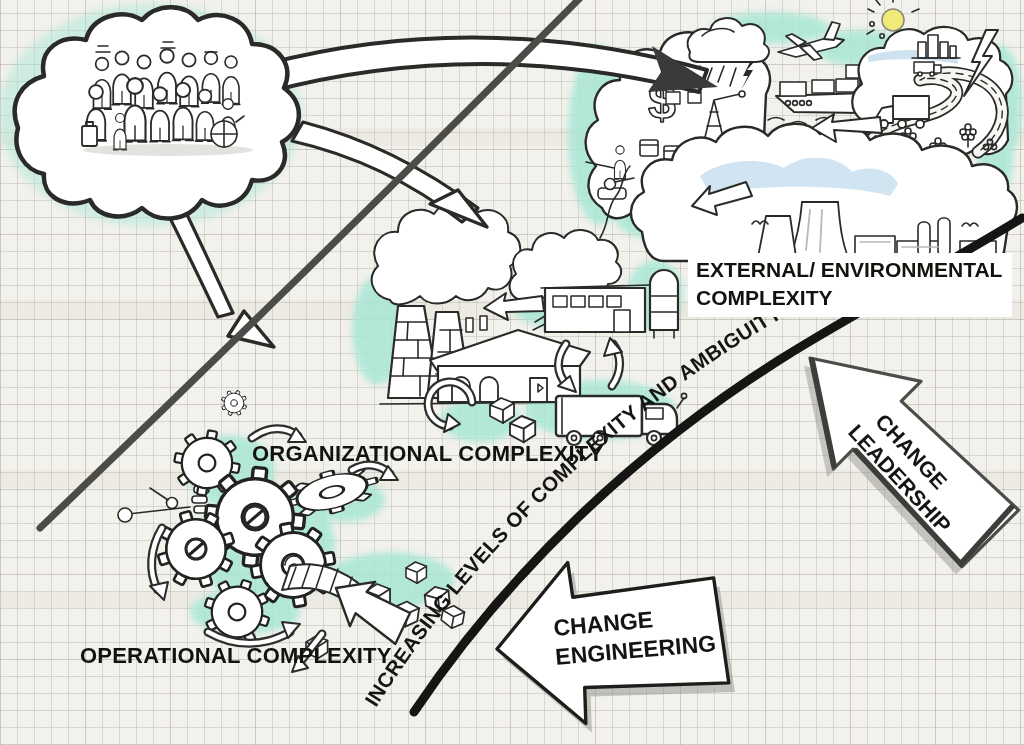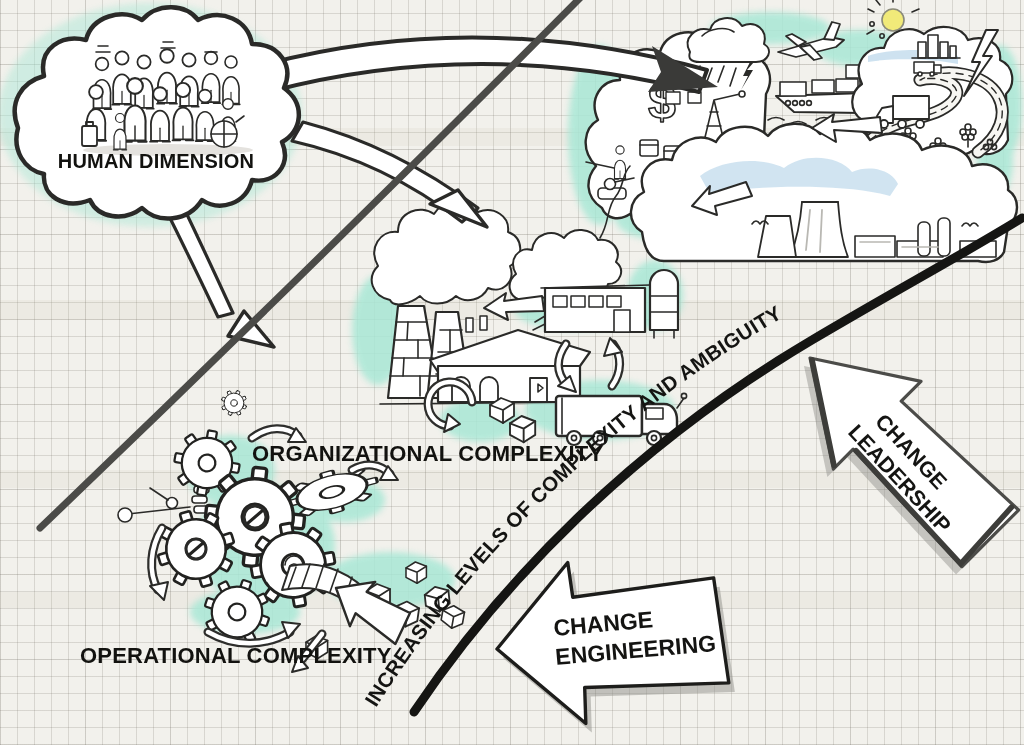--- a/index.html
+++ b/index.html
@@ -502,16 +502,19 @@
       <polygon transform="translate(804,366) rotate(-45)" fill="#8f8f8a" opacity="0.45" points="0,0 62,95 34,95 40,255 -40,255 -34,95 -62,95"></polygon>
       <polygon transform="translate(810,358) rotate(-45)" fill="#ffffff" stroke="#4c4c49" stroke-width="3.2" stroke-linejoin="round" points="0,0 62,95 34,95 40,255 -40,255 -34,95 -62,95"></polygon>
       <path transform="translate(810,358) rotate(-45)" d="M0,3 L-59,93 M-33,98 L-39,252 L37,248" stroke="#3d3d3a" stroke-width="5.5" fill="none" stroke-linecap="round"></path>
       <g transform="translate(900,462) rotate(47)" fill="#141412" font-weight="bold" font-size="21.5" text-anchor="middle">
         <text x="0" y="-8">CHANGE</text>
         <text x="12" y="19">LEADERSHIP</text>
       </g>
     </g>
   </svg>
 
-  <div class="lbl lbl-human">HUMAN DIMENSION</div>
+  <div class="extbox">
+    <span>EXTERNAL/ ENVIRONMENTAL</span><br>
+    <span>COMPLEXITY</span>
+  </div>
   <div class="lbl lbl-op">OPERATIONAL COMPLEXITY</div>
   <div class="lbl lbl-org">ORGANIZATIONAL COMPLEXITY</div>
 </div>
 
 </body></html>

